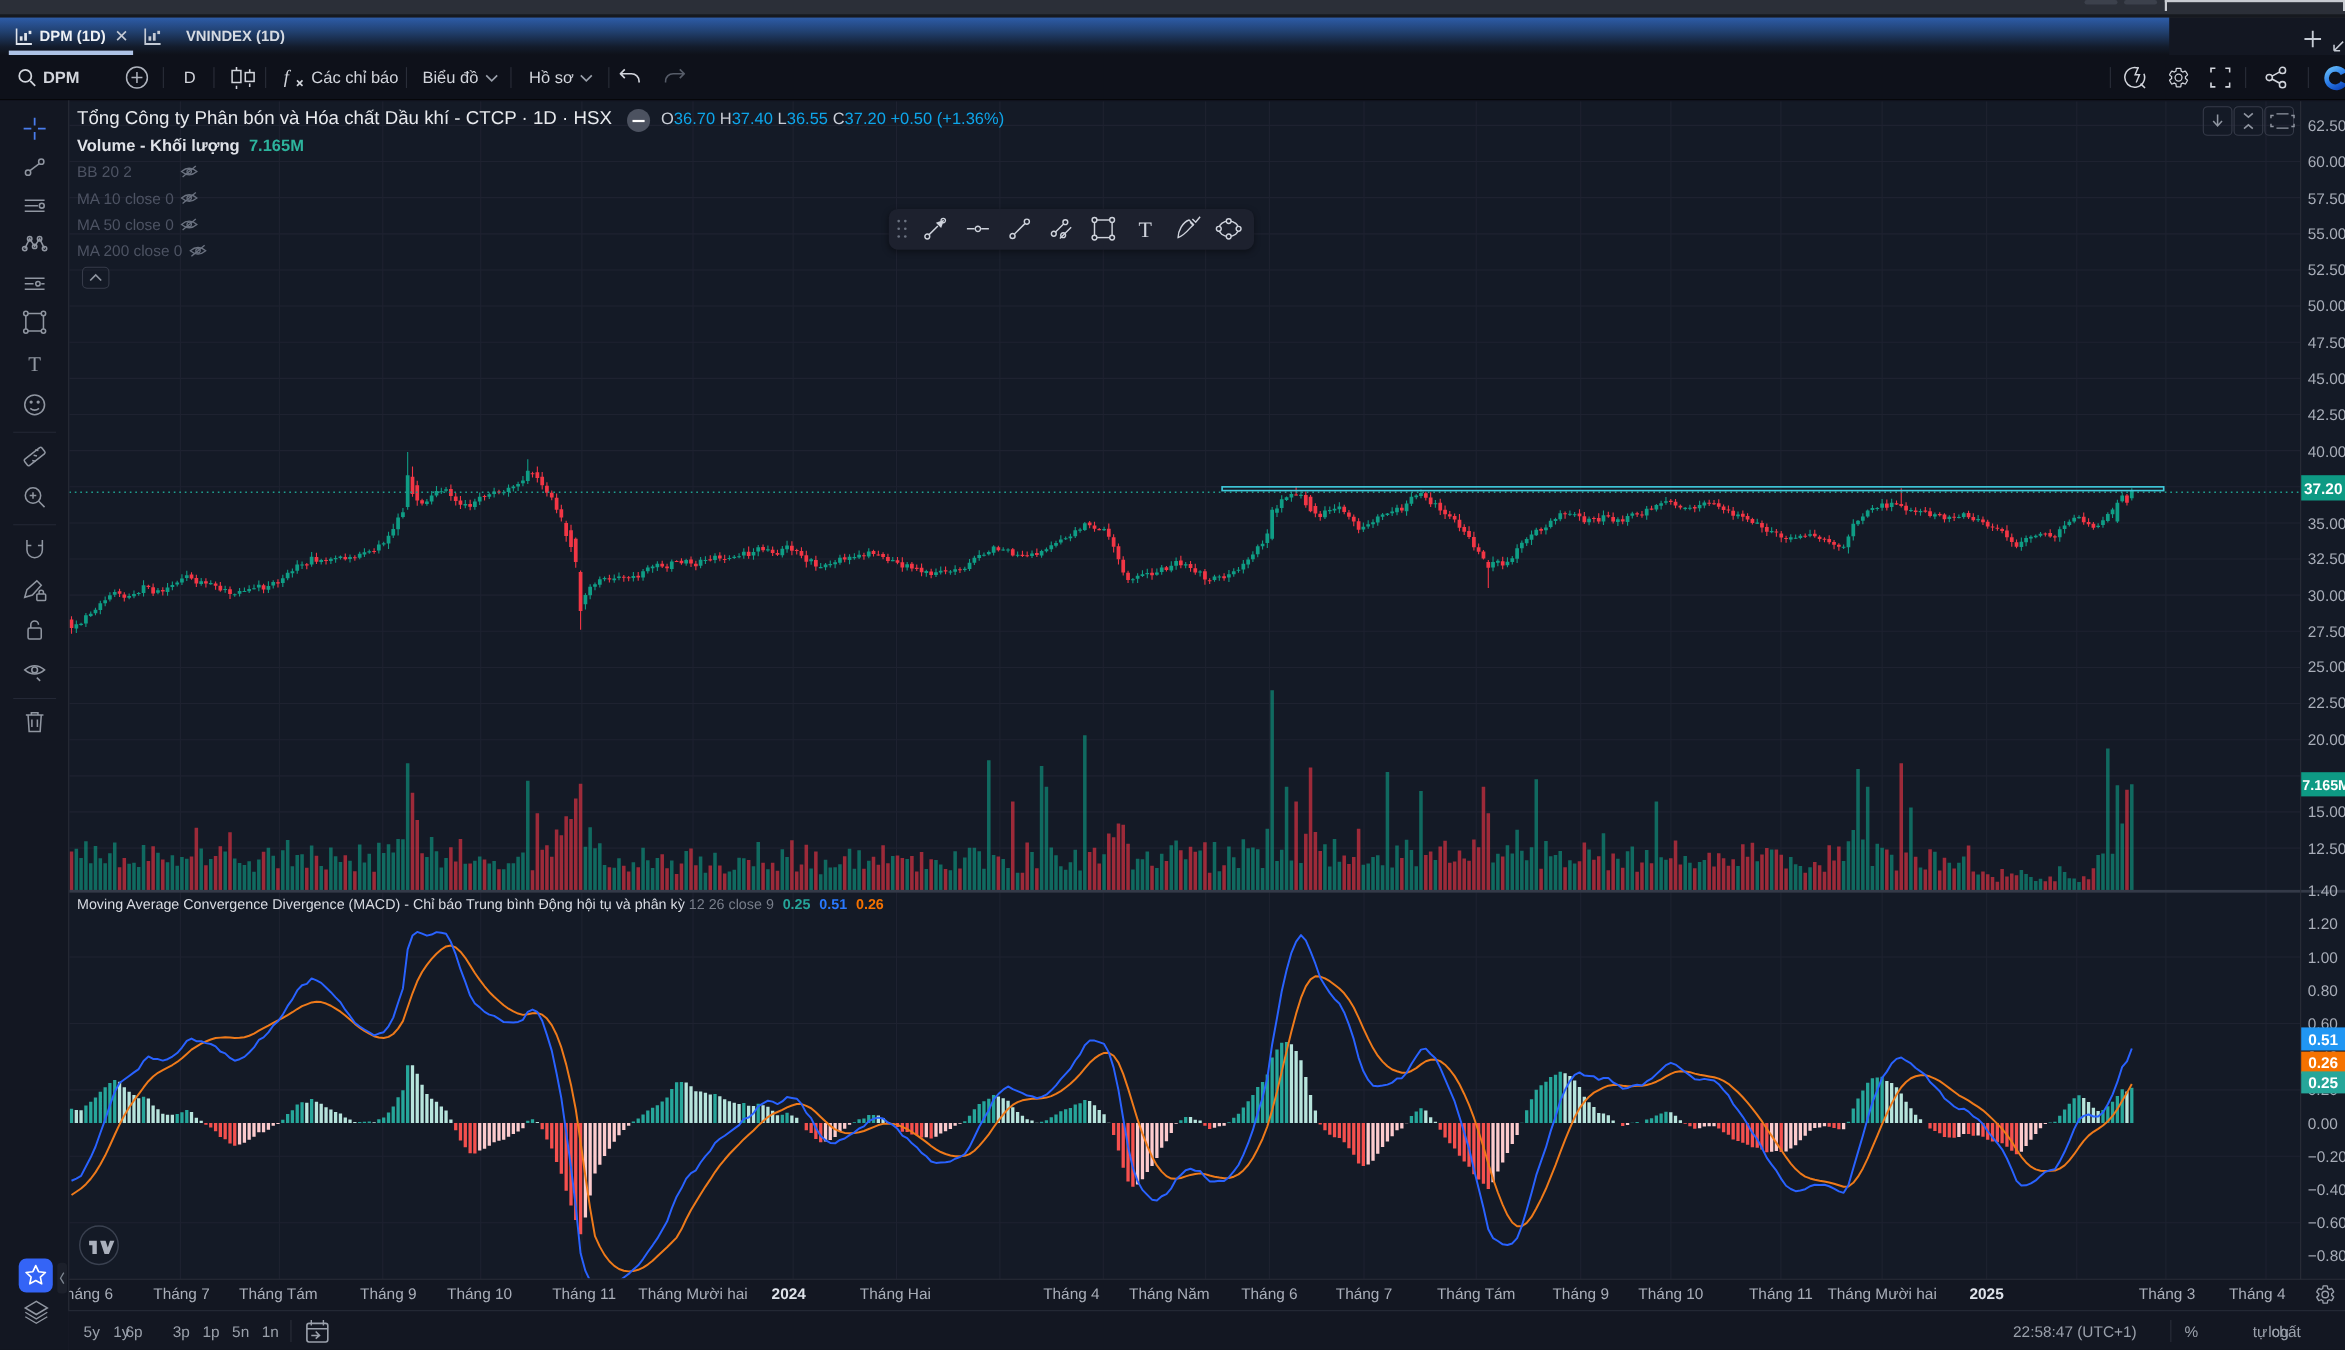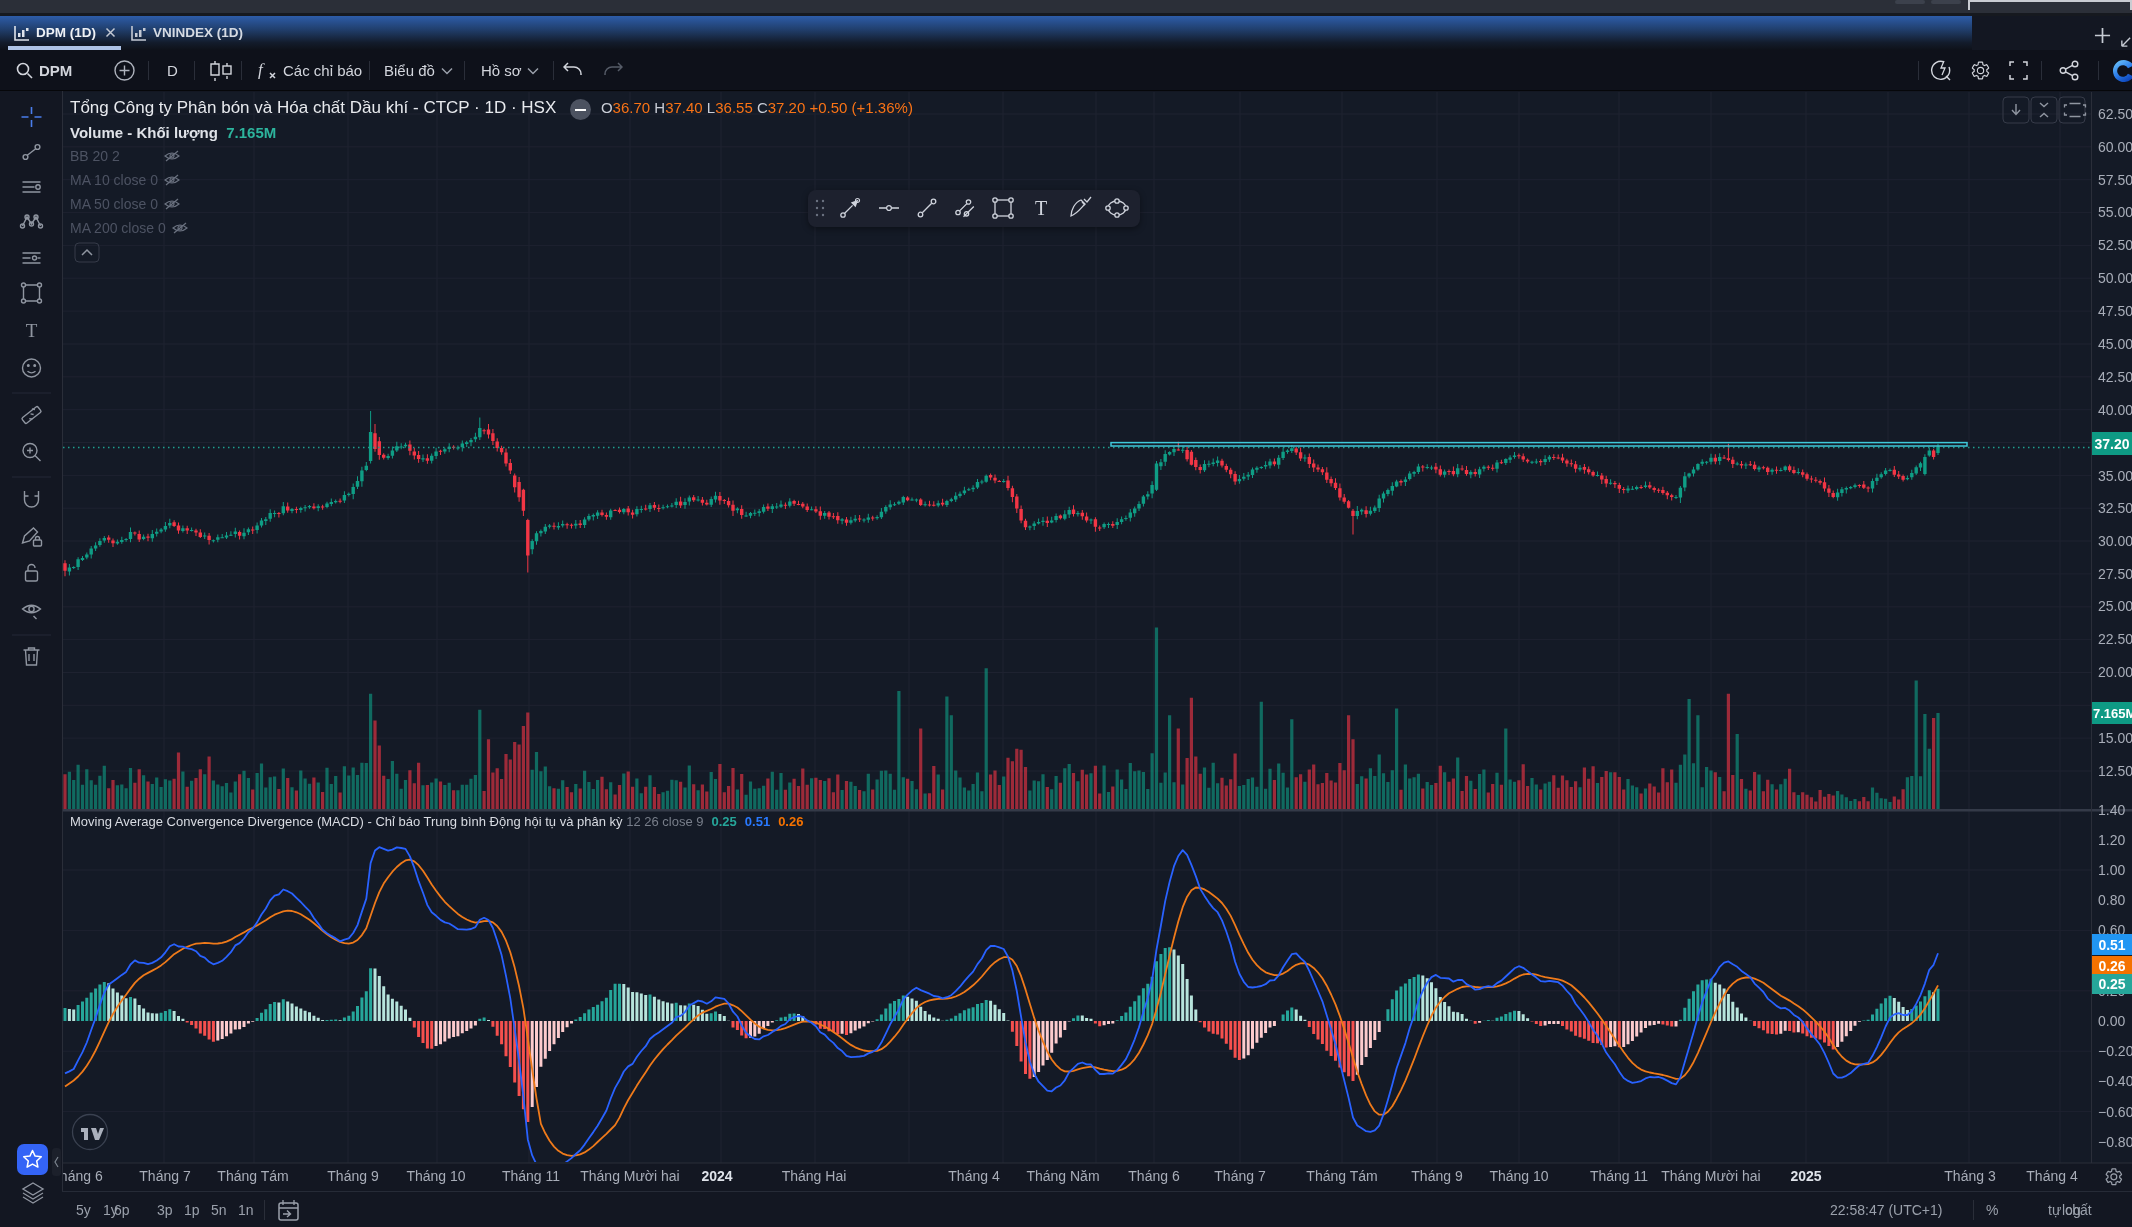--- a/index.html
+++ b/index.html
@@ -10,21 +10,21 @@
 .sep{position:absolute;top:11px;width:1px;height:19px;background:#2a2e39}
 .tabt{font-weight:bold;font-size:13.5px;color:#eef1f5}
 #chart{left:0;top:0}
 .axl{font-size:14px;fill:#a8adb8}
 .axb{font-size:14px;font-weight:bold;fill:#fff}
 .axb2{font-size:13px;font-weight:bold;fill:#fff}
 .txl{font-size:14px;fill:#a8adb8}
 .txb{font-size:14px;font-weight:bold;fill:#dfe3ea}
 .dimleg{font-size:14px;fill:#4d5363}
 #legend1{left:70px;top:98px;color:#e8eaee;font-size:17px}
-#legend1 .v{color:#f97316}
+#legend1 .v{color:#0ea5e9}
 #legend2{left:70px;top:124px;color:#dfe2e8;font-size:15px;font-weight:bold}
 #legend2 .v{color:#2db49d;font-weight:bold}
 #float{left:808px;top:190px;width:332px;height:37px;background:#1d212e;border-radius:8px;box-shadow:0 2px 6px rgba(0,0,0,.4)}
 #botbar{left:62px;top:1191px;width:2070px;height:36px;background:#131722;border-top:1px solid #262b37}
 .bb{position:absolute;top:0;height:35px;display:flex;align-items:center;color:#9aa0ab;font-size:14px}
 </style></head><body>
 <svg id="chart" class="abs" width="2132" height="1227" viewBox="0 0 2132 1227">
 <rect x="0" y="0" width="2132" height="1227" fill="#131722"></rect>
 <rect x="63" y="92" width="2069" height="1071" fill="#141a26"></rect>
 <g clip-path="url(#plotclip)">
@@ -265,21 +265,21 @@
 <svg class="abs" style="left:105px;top:11px" width="11" height="11" viewBox="0 0 11 11">
       <path d="M1.5 1.5l8 8M9.5 1.5l-8 8" stroke="#c3c9d4" stroke-width="1.5"></path>
     </svg>
 <div class="abs" style="left:8px;top:30px;width:113px;height:3.5px;background:#aec3e6"></div>
 <svg class="abs" style="left:131px;top:9px" width="16" height="16" viewBox="0 0 16 16">
       <path d="M1 1v14h14" stroke="#c3c9d4" stroke-width="1.6" fill="none"></path>
       <rect x="4" y="8" width="2.5" height="4" fill="#c3c9d4"></rect>
       <rect x="8" y="5" width="2.5" height="7" fill="#c3c9d4"></rect>
       <rect x="12" y="3" width="2.5" height="3" fill="#c3c9d4"></rect>
     </svg>
-<span class="abs tabt" style="left:153px;top:9px;color:#d5dae2">VNINDEX (1D)</span>
+<span class="abs tabt" style="left:169px;top:9px;color:#d5dae2">VNINDEX (1D)</span>
 <svg class="abs" style="left:2094px;top:11px" width="17" height="17" viewBox="0 0 18 18">
       <path d="M9 1v16M1 9h16" stroke="#c6cbd4" stroke-width="1.8"></path>
     </svg>
 <svg class="abs" style="left:2120px;top:20px" width="12" height="12" viewBox="0 0 13 13">
       <path d="M11 2L2 11M2 11v-6M2 11h6" stroke="#c6cbd4" stroke-width="1.5" fill="none"></path>
     </svg>
 </div>
 
 <div id="toolbar" class="abs">
 <svg class="abs" style="left:16px;top:12px" width="17" height="17" viewBox="0 0 17 17">

